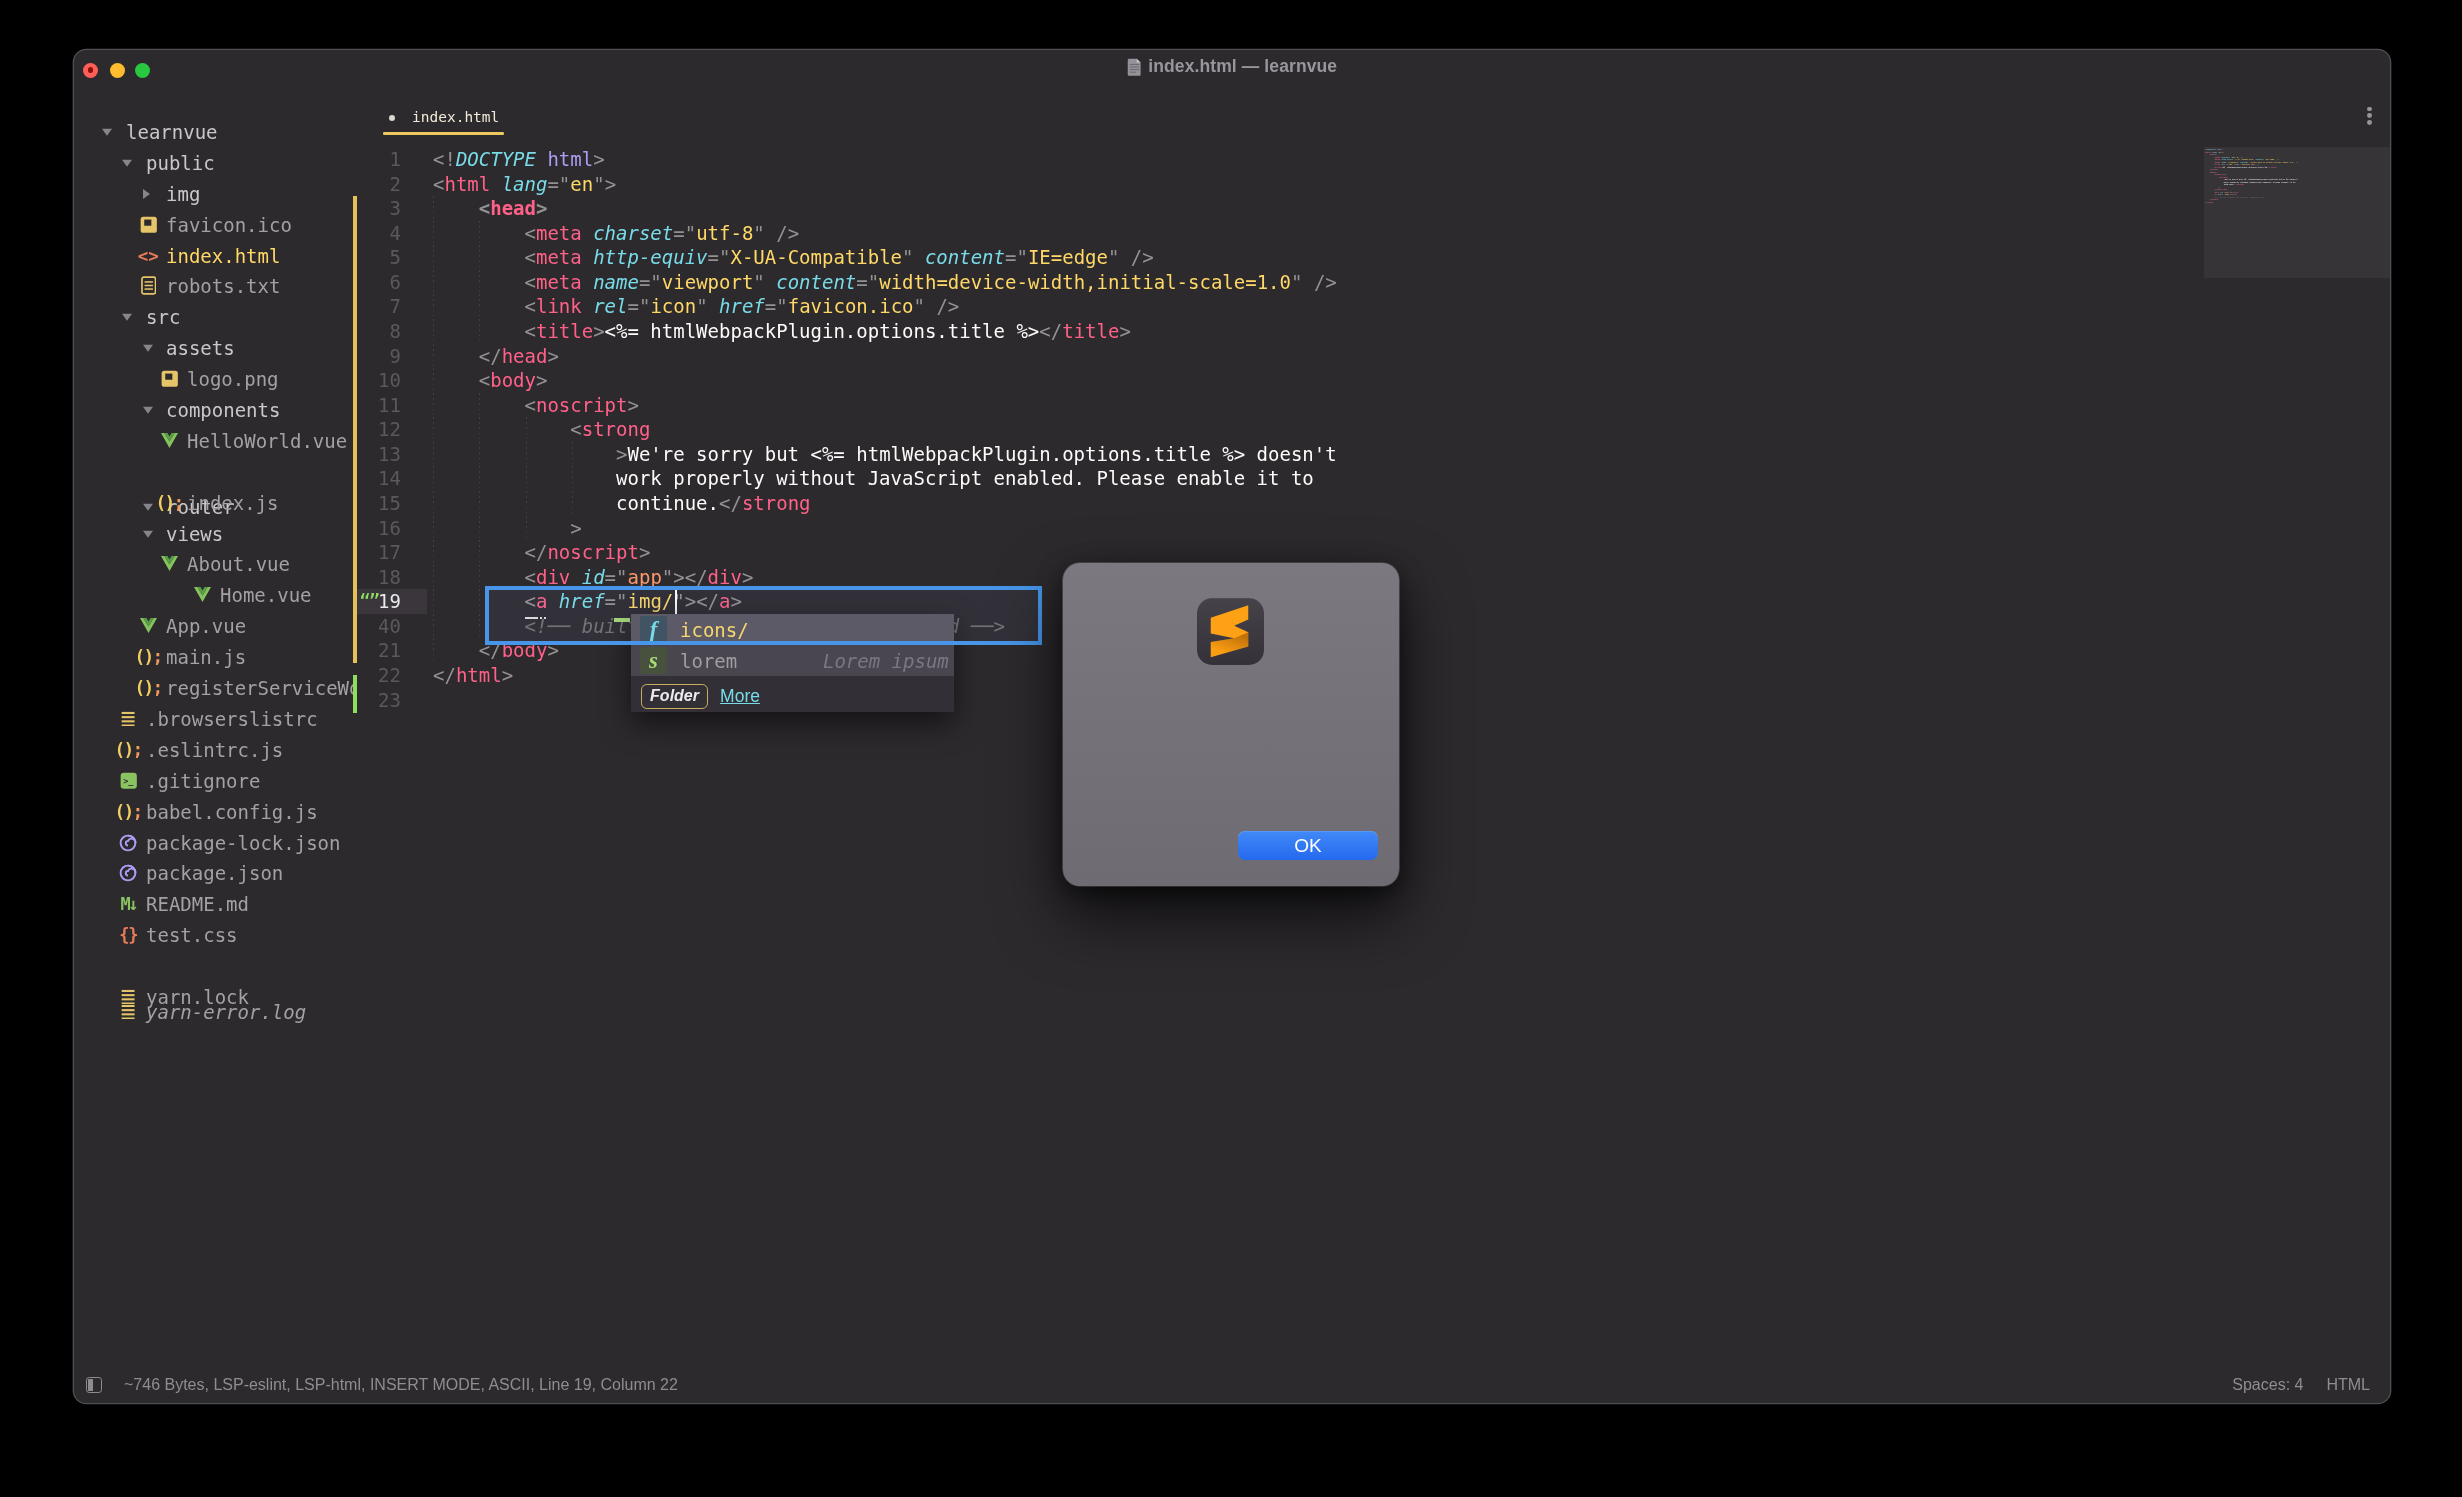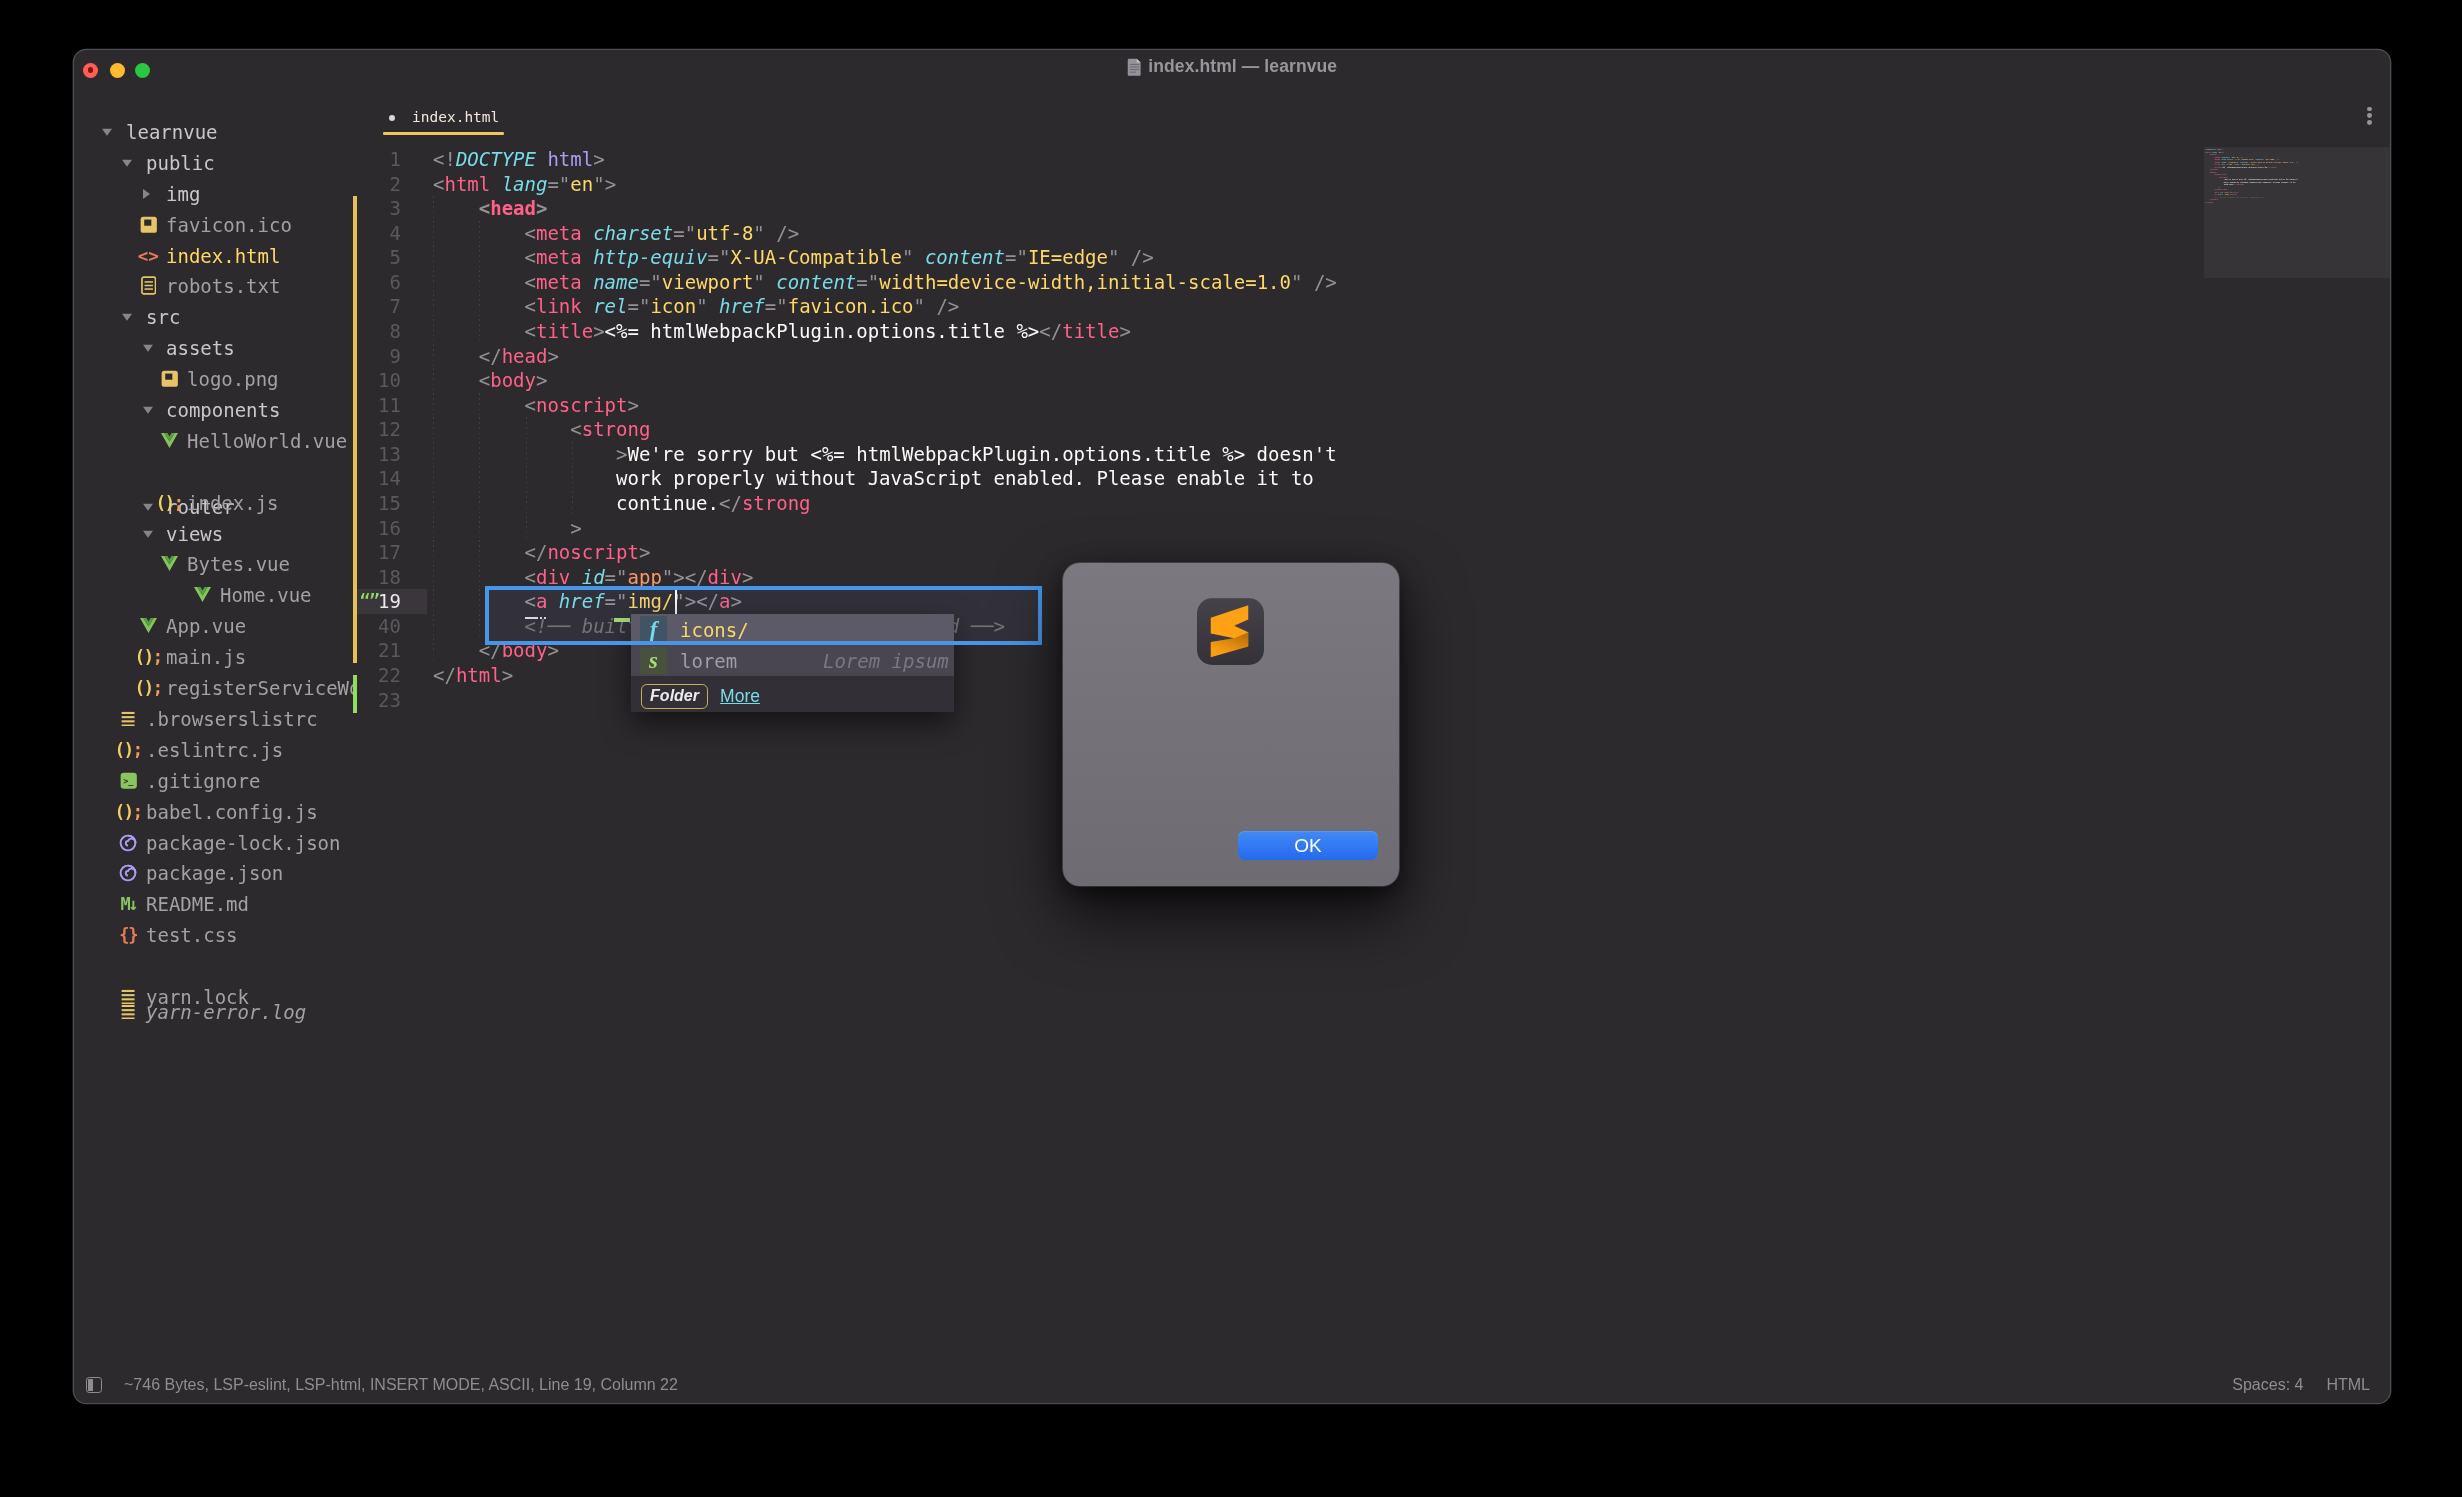--- a/index.html
+++ b/index.html
@@ -253,21 +253,21 @@
         <span class="sb-arrow exp" style="left:69px"></span>
         <span class="sb-label sb-folder-label" style="left:92px">views</span>
       </div>
       <div class="sb-row" style="top: 437px;">
         <span class="sb-ico" style="left:81px">
           <svg width="17" height="15" viewBox="0 0 100 88">
             <polygon points="0,0 20,0 50,50 80,0 100,0 50,88" fill="#84c45c"></polygon>
             <polygon points="20,0 38,0 50,21 62,0 80,0 50,50" fill="#5a9e45"></polygon>
           </svg>
         </span>
-        <span class="sb-label sb-file-label" style="left:113px">Bytes.vue</span>
+        <span class="sb-label sb-file-label" style="left:113px">About.vue</span>
       </div>
       <div class="sb-row" style="top: 468px; margin-left: 33px;">
         <span class="sb-ico" style="left:81px">
           <svg width="17" height="15" viewBox="0 0 100 88">
             <polygon points="0,0 20,0 50,50 80,0 100,0 50,88" fill="#84c45c"></polygon>
             <polygon points="20,0 38,0 50,21 62,0 80,0 50,50" fill="#5a9e45"></polygon>
           </svg>
         </span>
         <span class="sb-label sb-file-label" style="left:113px">Home.vue</span>
       </div>

